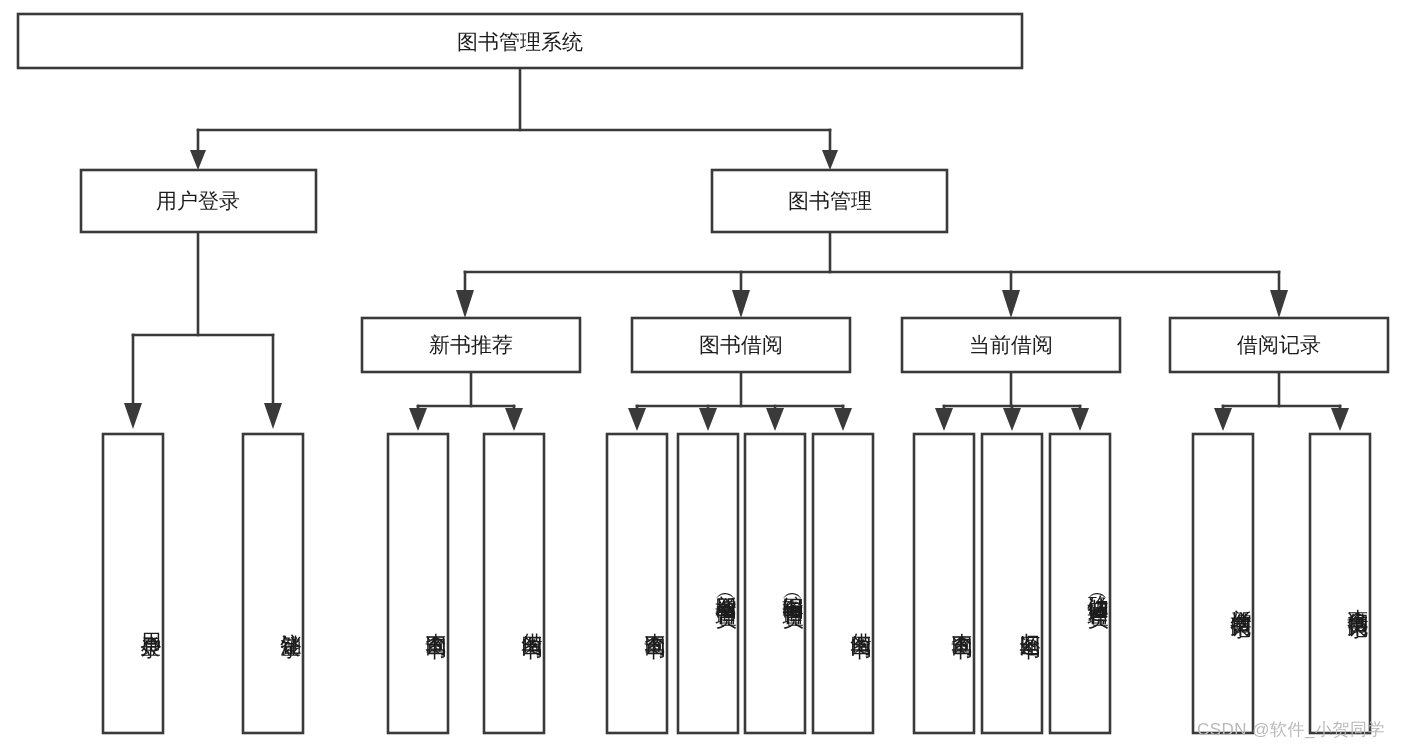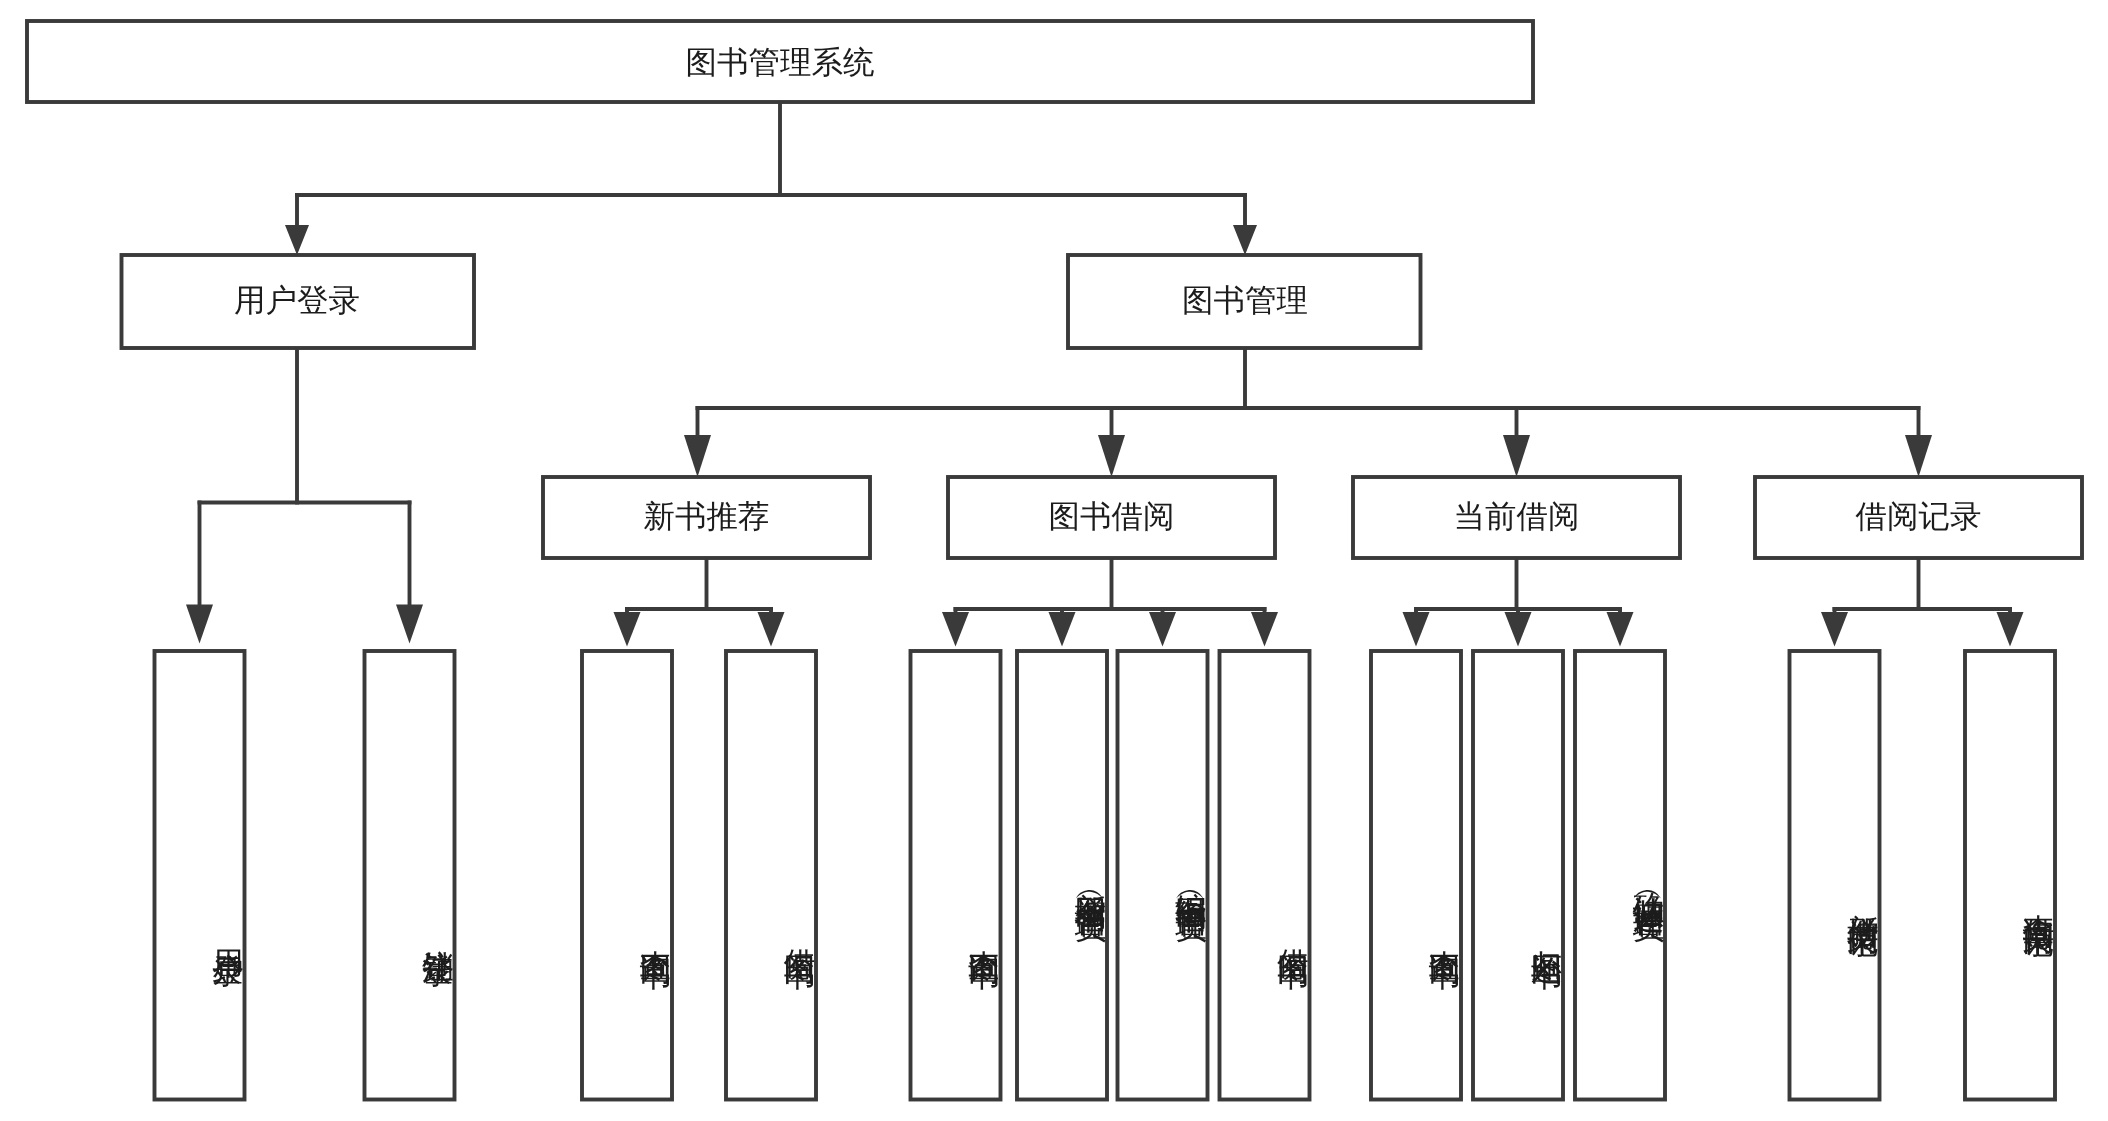--- a/index.html
+++ b/index.html
@@ -219,14 +219,15 @@
   <div class="node-label-v" style="left:745px; top:444px; width:60px; height:286px;">编辑图书（管理员）</div>
   <div class="node-label-v" style="left:813px; top:510px; width:60px; height:220px;">借阅图书</div>
 
   <div class="node-label-v" style="left:914px; top:510px; width:60px; height:220px;">查询图书</div>
   <div class="node-label-v" style="left:982px; top:510px; width:60px; height:220px;">归还图书</div>
   <div class="node-label-v" style="left:1050px; top:444px; width:60px; height:286px;">确认归还（管理员）</div>
 
   <div class="node-label-v" style="left:1193px; top:466px; width:60px; height:264px;">新增借阅记录</div>
   <div class="node-label-v" style="left:1310px; top:466px; width:60px; height:264px;">查询借阅记录</div>
 
+  <div class="watermark">CSDN @软件_小贺同学</div>
 
 </div>
 
 </body></html>

